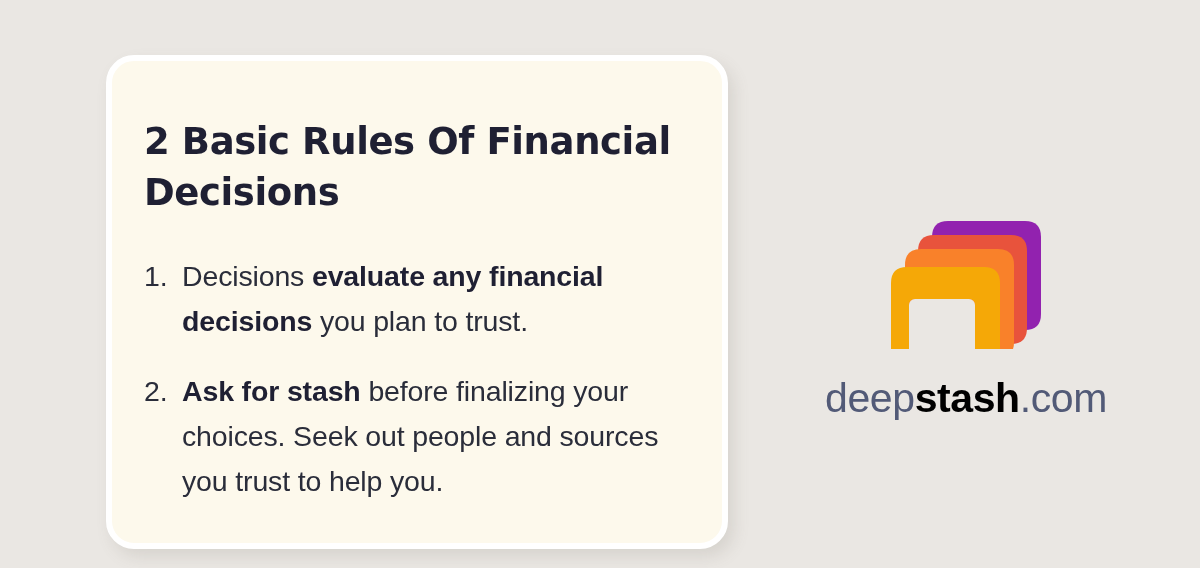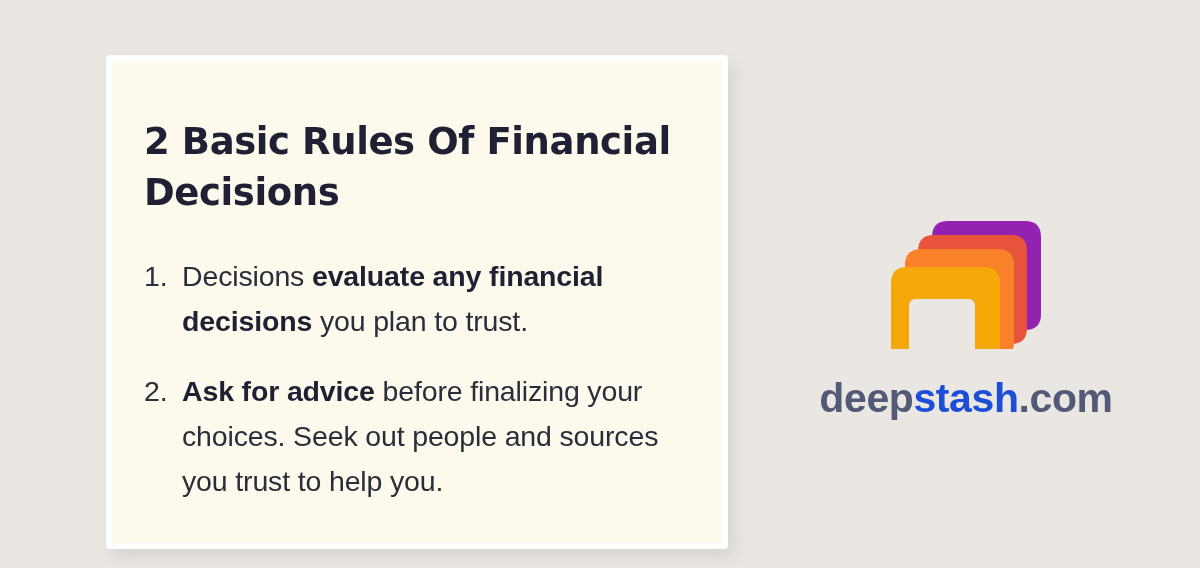--- a/index.html
+++ b/index.html
@@ -24,21 +24,21 @@
 
   
   .card {
     position: absolute;
     left: 106px;
     top: 55px;
     width: 622px;
     height: 494px;
     background: #FDF9EC;
     border: 6px solid #FFFFFF;
-    border-radius: 4px;
+    border-radius: 28px;
     box-sizing: border-box;
     box-shadow: 6px 8px 16px rgba(120, 110, 100, 0.16);
     padding: 55px 40px 0 32px;
   }
 
   .card-title {
     margin: 0;
     font-family: "DejaVu Sans", sans-serif;
     font-size: 37px;
     line-height: 1.38;
@@ -100,22 +100,22 @@
     display: block;
   }
 
   .brand-wordmark {
     margin-top: 26px;
     font-size: 41px;
     color: #525A77;
     letter-spacing: -0.4px;
     white-space: nowrap;
   }
-  .wm-light { font-weight: 700; }
-  .wm-bold  { font-weight: 700; color: #1d4ed8; }
+  .wm-light { font-weight: 400; }
+  .wm-bold  { font-weight: 700; color: #000000; }
 </style>
 </head>
 <body>
 
 <div class="page">
 
   <div class="card">
 
     <h1 class="card-title">2 Basic Rules Of Financial Decisions</h1>
 
@@ -124,21 +124,21 @@
       <li class="rule-item">
         <span class="rule-marker">1.</span>
         <span class="rule-text">
           <span>Decisions </span><b>evaluate any financial decisions</b><span> you plan to trust.</span>
         </span>
       </li>
 
       <li class="rule-item">
         <span class="rule-marker">2.</span>
         <span class="rule-text">
-          <b>Ask for advice</b><span> before finalizing your choices. Seek out people and sources you trust to help you.</span>
+          <b>Ask for stash</b><span> before finalizing your choices. Seek out people and sources you trust to help you.</span>
         </span>
       </li>
 
     </ol>
   </div>
 
   <div class="brand">
 
     <svg class="brand-logo" viewBox="0 0 150 150">
 

